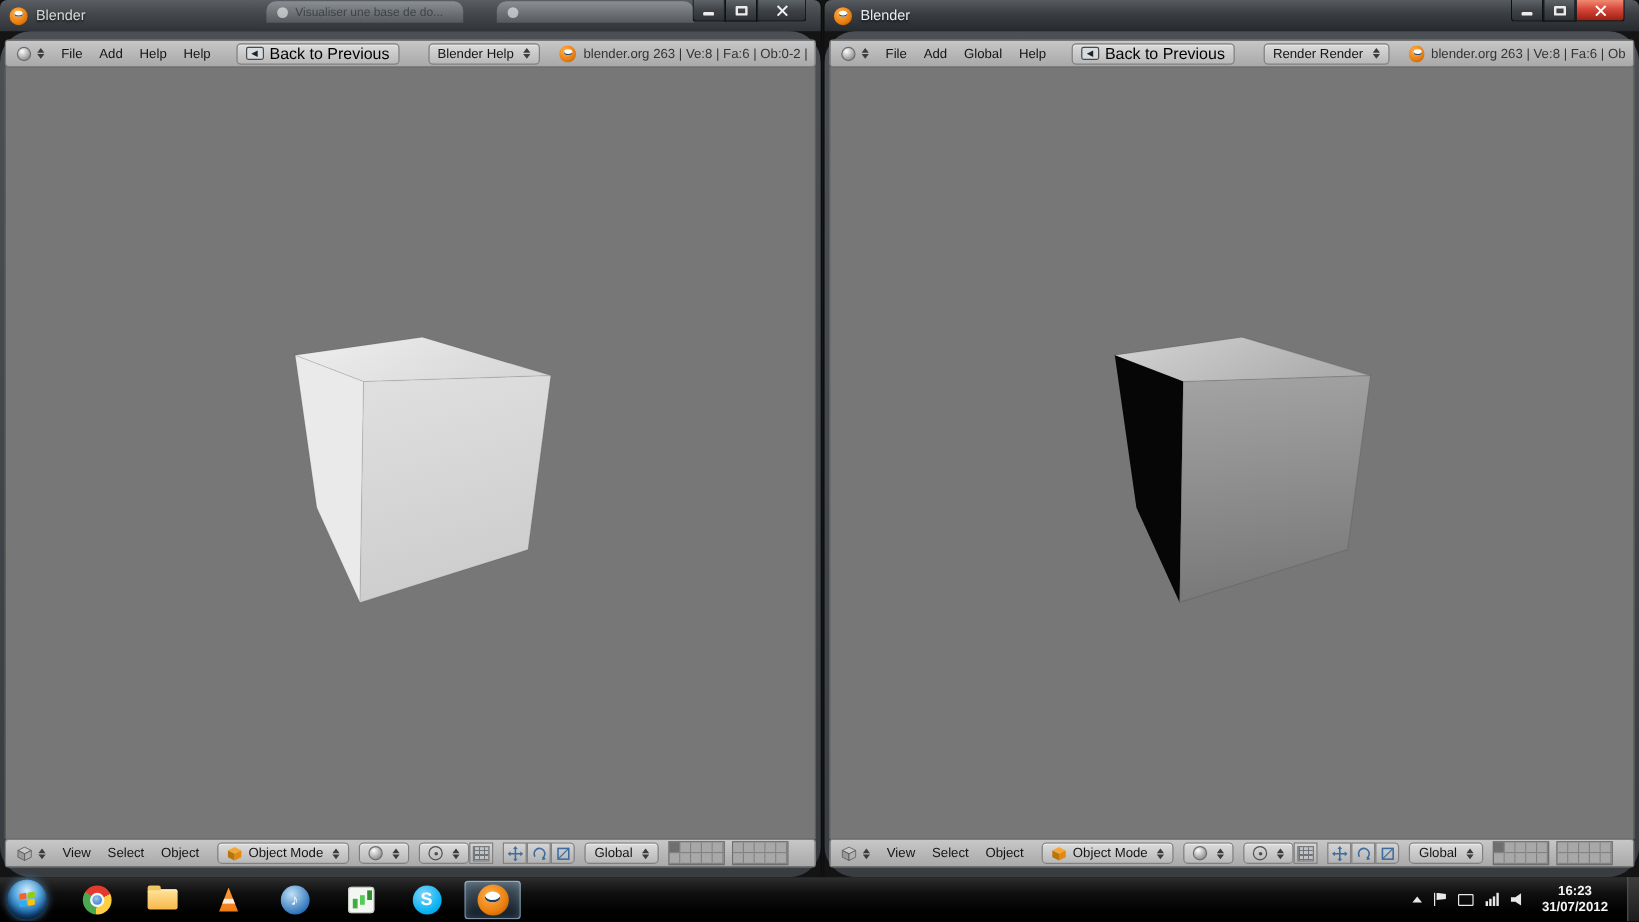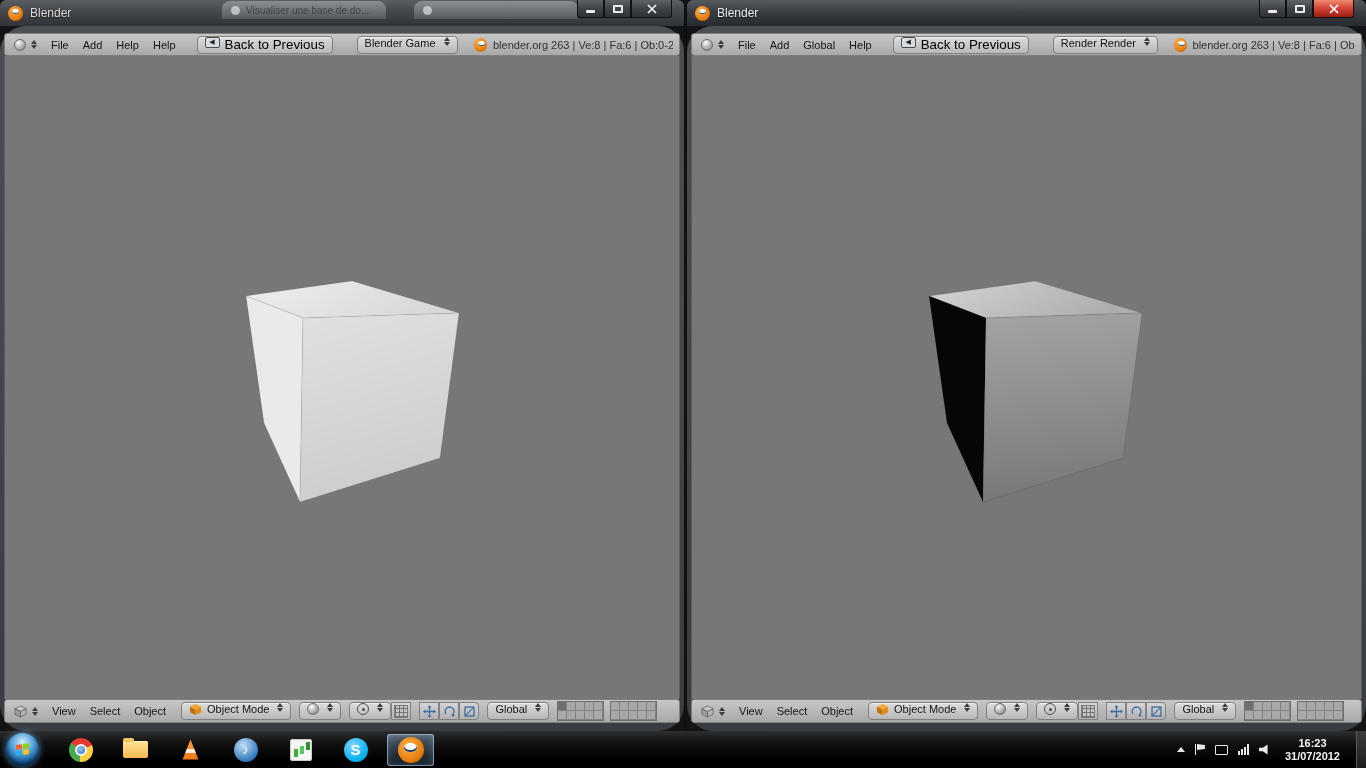--- a/index.html
+++ b/index.html
@@ -41,21 +41,21 @@
   .hbar{min-height:23px;height:23px;background:linear-gradient(#c7c7c7,#a9a9a9);
         border:1px solid #7e7e7e;border-radius:3px;display:flex;align-items:center;
         padding:0 6px;font-size:11px;color:#141414;}
   .vheader{min-height:24px;height:24px;margin-top:0;}
   .viewport{flex:1;position:relative;background:#777;border-left:1px solid #5c5c5c;
             border-right:1px solid #5c5c5c;overflow:hidden;}
   .viewport svg{position:absolute;left:0;top:0;width:100%;height:100%;}
 
   .menus{display:flex;margin-left:4px;}
   .menu{padding:0 7px;cursor:default;}
-  .btn,.dd{height:18px;display:inline-flex;align-items:flex-start;gap:5px;padding:0 7px;
+  .btn,.dd{height:18px;display:inline-flex;align-items:center;gap:5px;padding:0 7px;
         background:linear-gradient(#dcdcdc,#b8b8b8);border:1px solid #808080;border-radius:4px;
         box-shadow:inset 0 1px 0 rgba(255,255,255,.55);white-space:nowrap;}
   .ud{display:inline-flex;flex-direction:column;gap:1px;margin-left:3px;}
   .ud i{width:0;height:0;border-left:3px solid transparent;border-right:3px solid transparent;}
   .ud .u{border-bottom:4px solid #3c3c3c;}
   .ud .d{border-top:4px solid #3c3c3c;}
   .backico{width:15px;height:11px;border:1px solid #4a4a4a;border-radius:2px;background:#d6dcdf;
            display:flex;align-items:center;justify-content:center;font-size:7px;color:#222;flex:none;}
   .brand{display:flex;align-items:center;gap:6px;margin-left:16px;overflow:hidden;
          white-space:nowrap;color:#333;flex:1;min-width:0;}
@@ -190,21 +190,21 @@
         </nav>
         <span class="spacer14"></span>
         <button class="btn">
           <span class="backico">
               <span>◀</span>
             </span>
           <span>Back to Previous</span>
         </button>
         <span class="spacer24"></span>
         <span class="dd">
-          <span>Blender Game</span>
+          <span>Blender Help</span>
           <span class="ud">
               <i class="u"></i>
               <i class="d"></i>
             </span>
         </span>
         <div class="brand">
           <span class="app-ico" style="width:14px;height:14px;"></span>
           <span class="txt">blender.org 263 | Ve:8 | Fa:6 | Ob:0-2 |</span>
         </div>
       </div>

